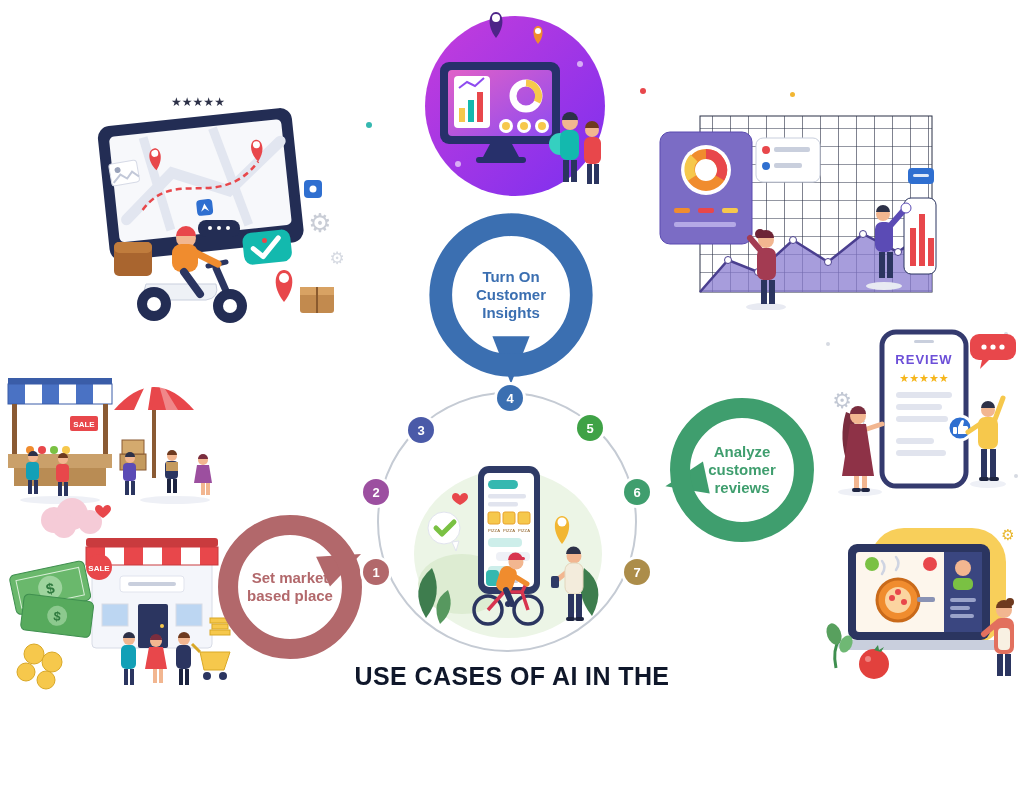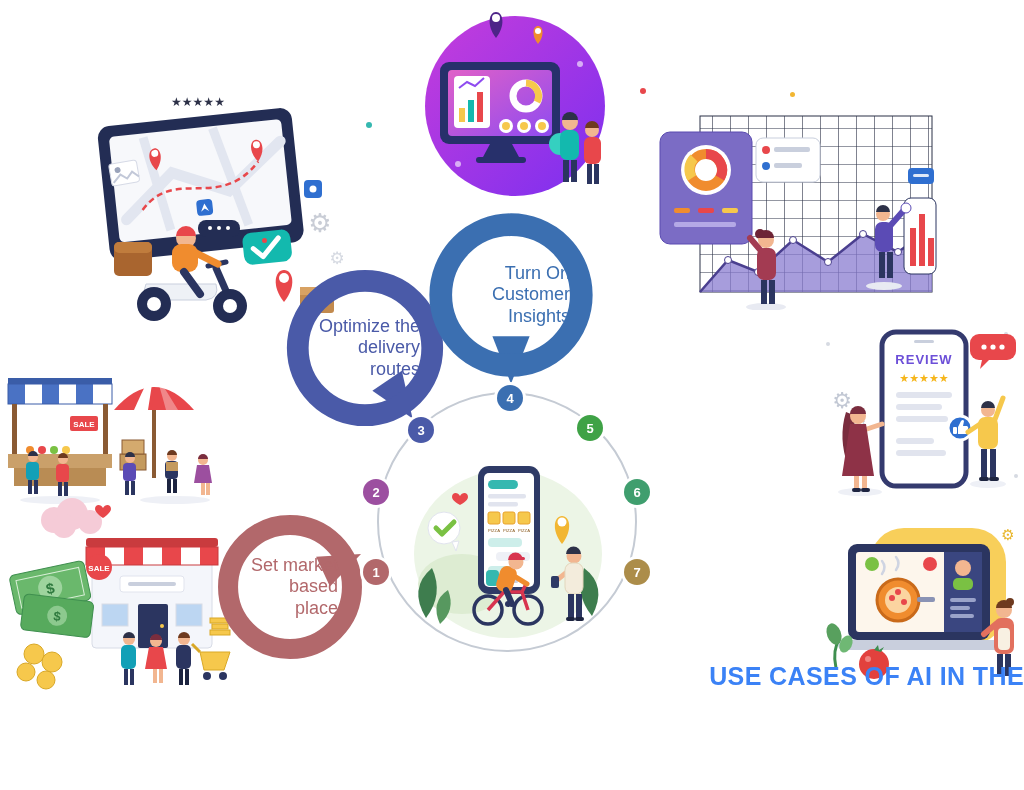--- a/index.html
+++ b/index.html
@@ -6,25 +6,25 @@
   html,body{background:#fff}
   body{font-family:"Liberation Sans","DejaVu Sans",sans-serif}
   .canvas{position:relative;width:1024px;height:790px;background:#fff;overflow:hidden}
   .scene{position:absolute}
   svg{display:block;font-family:"Liberation Sans","DejaVu Sans",sans-serif}
   .hub-ring{position:absolute;left:377px;top:392px;width:260px;height:260px;border:2px solid #c5cbd4;border-radius:50%}
   .hub-center{position:absolute;left:400px;top:432px;width:216px;height:216px}
   .bubble{position:absolute}
   .bubble svg{position:absolute;inset:0;width:100%;height:100%}
   .bubble-label{position:absolute;inset:0;display:flex;align-items:center;justify-content:center;
-    text-align:right;font-weight:normal;font-size:18px;line-height:1.18;color:var(--c);padding:0 34px}
+    text-align:center;font-weight:bold;font-size:15px;line-height:1.18;color:var(--c);padding:0 34px}
   .numdot{position:absolute;width:26px;height:26px;border-radius:50%;background:var(--c);color:#fff;
     font-weight:bold;font-size:13px;display:flex;align-items:center;justify-content:center;box-shadow:0 0 0 3px #fff;z-index:5}
   .v1{--c:#b2686b}.v2{--c:#9c4fa0}.v3{--c:#4a5aa8}.v4{--c:#3b6fb1}.v5{--c:#3fa246}.v6{--c:#3f9e6e}.v7{--c:#ac8d4a}
-  .title{position:absolute;left:0;right:0;top:660px;text-align:right;color:#3b82f6;font-weight:800;
+  .title{position:absolute;left:0;right:0;top:660px;text-align:center;color:#0f172a;font-weight:800;
     font-size:25px;line-height:1.32;letter-spacing:.4px}
   .deco{position:absolute;border-radius:50%}
 </style>
 </head>
 <body>
 
 <div class="canvas">
 
   <div class="scene" style="left:48px;top:72px;width:300px;height:265px">
     <svg viewBox="0 0 300 265" width="300" height="265">
@@ -545,41 +545,41 @@
     <svg viewBox="0 0 180 180">
       <g transform="rotate(-25 90 90)">
           <polygon points="130,72 130,108 176,90" fill="#b2686b"></polygon>
         </g>
       <circle cx="90" cy="90" r="68" fill="none" stroke-width="22" stroke="#b2686b"></circle>
     </svg>
     <div class="bubble-label">Set market based place</div>
   </div>
 
 
-  <div class="bubble v3" style="left:276px;top:259px;width:178px;height:178px">
-    <svg viewBox="0 0 180 180">
-      <g transform="rotate(56 90 90)">
-          <polygon points="130,72 130,108 176,90" fill="#4a5aa8"></polygon>
-        </g>
-      <circle cx="90" cy="90" r="68" fill="none" stroke-width="22" stroke="#4a5aa8"></circle>
-    </svg>
-    <div class="bubble-label">Optimize the delivery routes</div>
-  </div>
 
   <div class="bubble v4" style="left:418px;top:202px;width:186px;height:186px">
     <svg viewBox="0 0 180 180">
       <g transform="rotate(90 90 90)">
           <polygon points="130,72 130,108 176,90" fill="#3b6fb1"></polygon>
         </g>
       <circle cx="90" cy="90" r="68" fill="none" stroke-width="22" stroke="#3b6fb1"></circle>
     </svg>
     <div class="bubble-label">Turn On Customer Insights</div>
   </div>
 
 
+  <div class="bubble v6" style="left:660px;top:388px;width:164px;height:164px">
+    <svg viewBox="0 0 180 180">
+      <g transform="rotate(168 90 90)">
+          <polygon points="130,72 130,108 176,90" fill="#3f9e6e"></polygon>
+        </g>
+      <circle cx="90" cy="90" r="68" fill="none" stroke-width="22" stroke="#3f9e6e"></circle>
+    </svg>
+    <div class="bubble-label">Analyze customer reviews</div>
+  </div>
 
 
   <div class="numdot v1" style="left:363px;top:559px">1</div>
   <div class="numdot v2" style="left:363px;top:479px">2</div>
   <div class="numdot v3" style="left:408px;top:417px">3</div>
   <div class="numdot v4" style="left:497px;top:385px">4</div>
   <div class="numdot v5" style="left:577px;top:415px">5</div>
   <div class="numdot v6" style="left:624px;top:479px">6</div>
   <div class="numdot v7" style="left:624px;top:559px">7</div>
 

